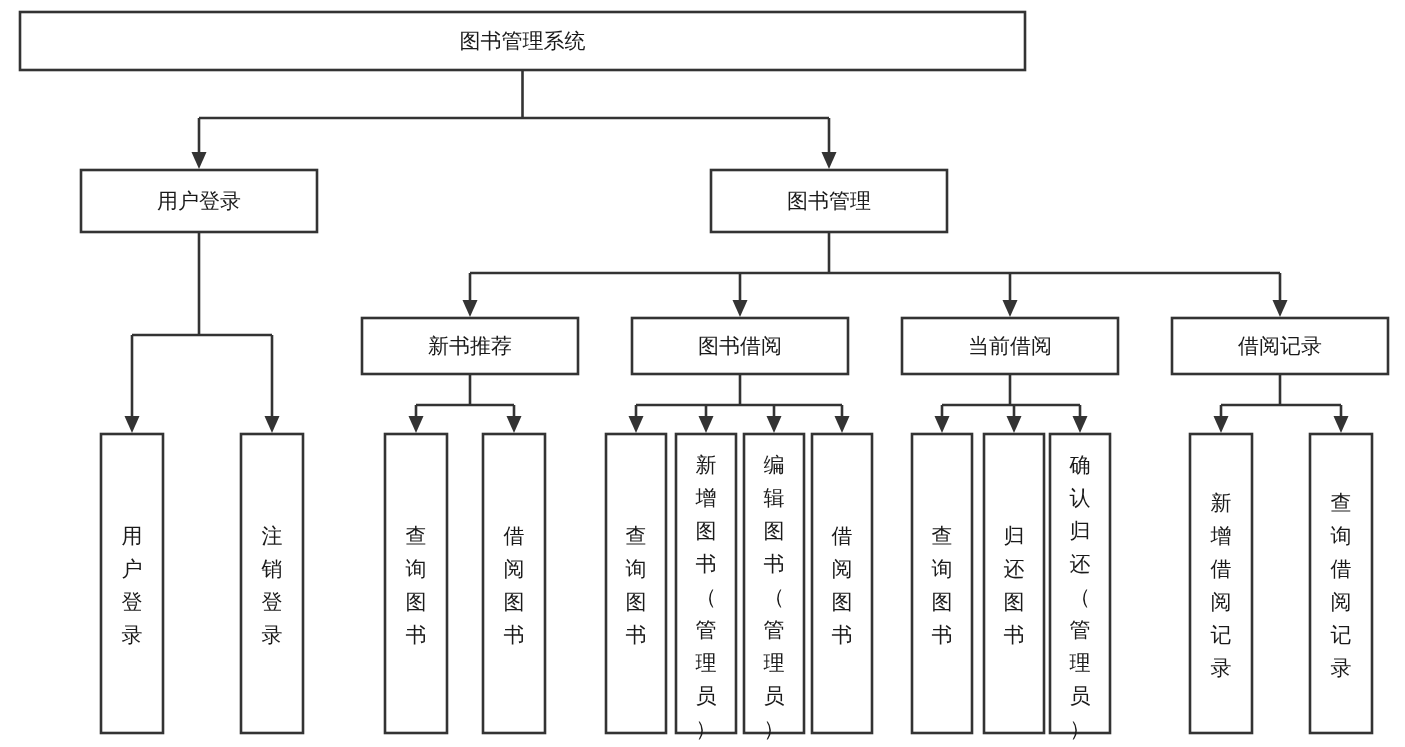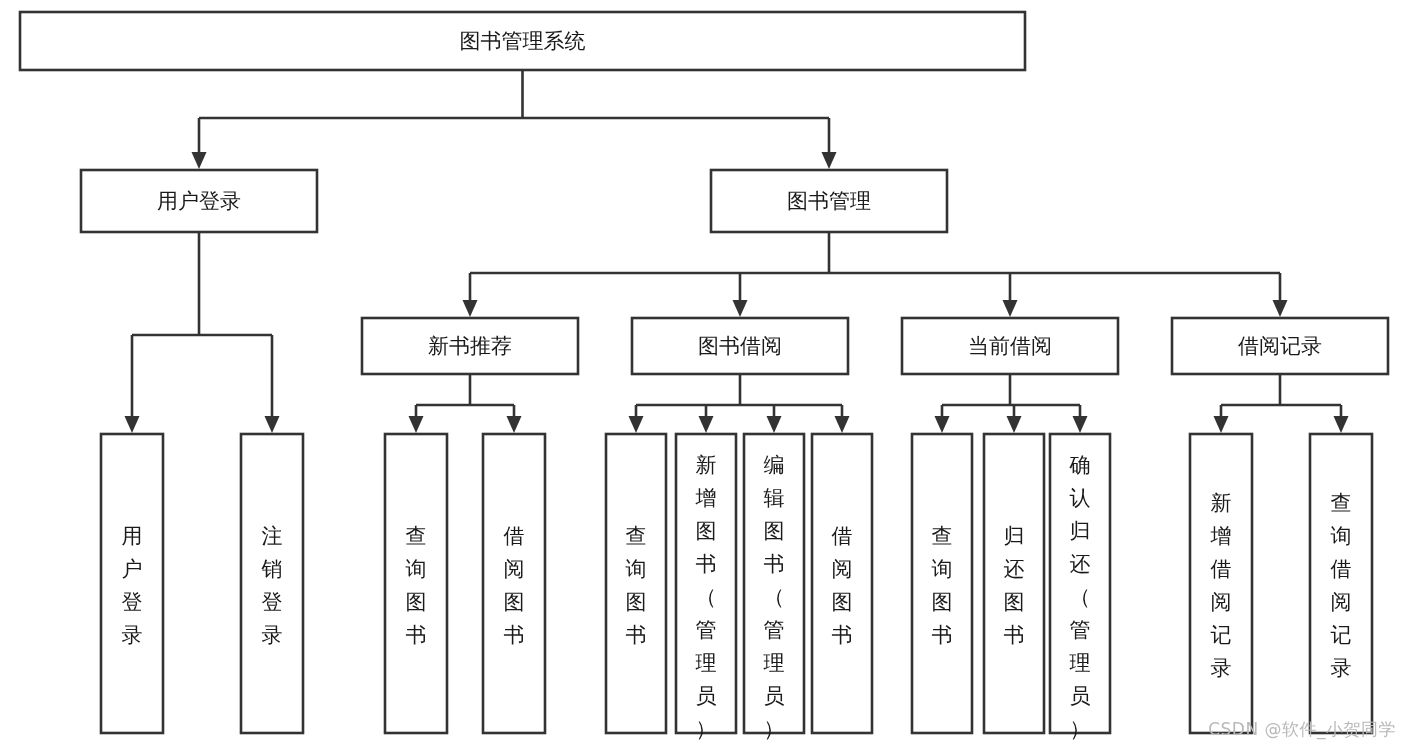--- a/index.html
+++ b/index.html
@@ -207,15 +207,14 @@
           <text x="1221" y="0" class="node-label-v"><tspan x="1221" y="510.24">新</tspan><tspan x="1221" y="543.24">增</tspan><tspan x="1221" y="576.24">借</tspan><tspan x="1221" y="609.24">阅</tspan><tspan x="1221" y="642.24">记</tspan><tspan x="1221" y="675.24">录</tspan></text>
         </g>
         <g>
           <rect x="1310" y="434" width="62" height="299" class="node-rect"></rect>
           <text x="1341" y="0" class="node-label-v"><tspan x="1341" y="510.24">查</tspan><tspan x="1341" y="543.24">询</tspan><tspan x="1341" y="576.24">借</tspan><tspan x="1341" y="609.24">阅</tspan><tspan x="1341" y="642.24">记</tspan><tspan x="1341" y="675.24">录</tspan></text>
         </g>
       </g>
 
   </svg>
 
-  <div class="watermark-text">CSDN @软件_小贺同学</div>
 
 </div>
 
 </body></html>

